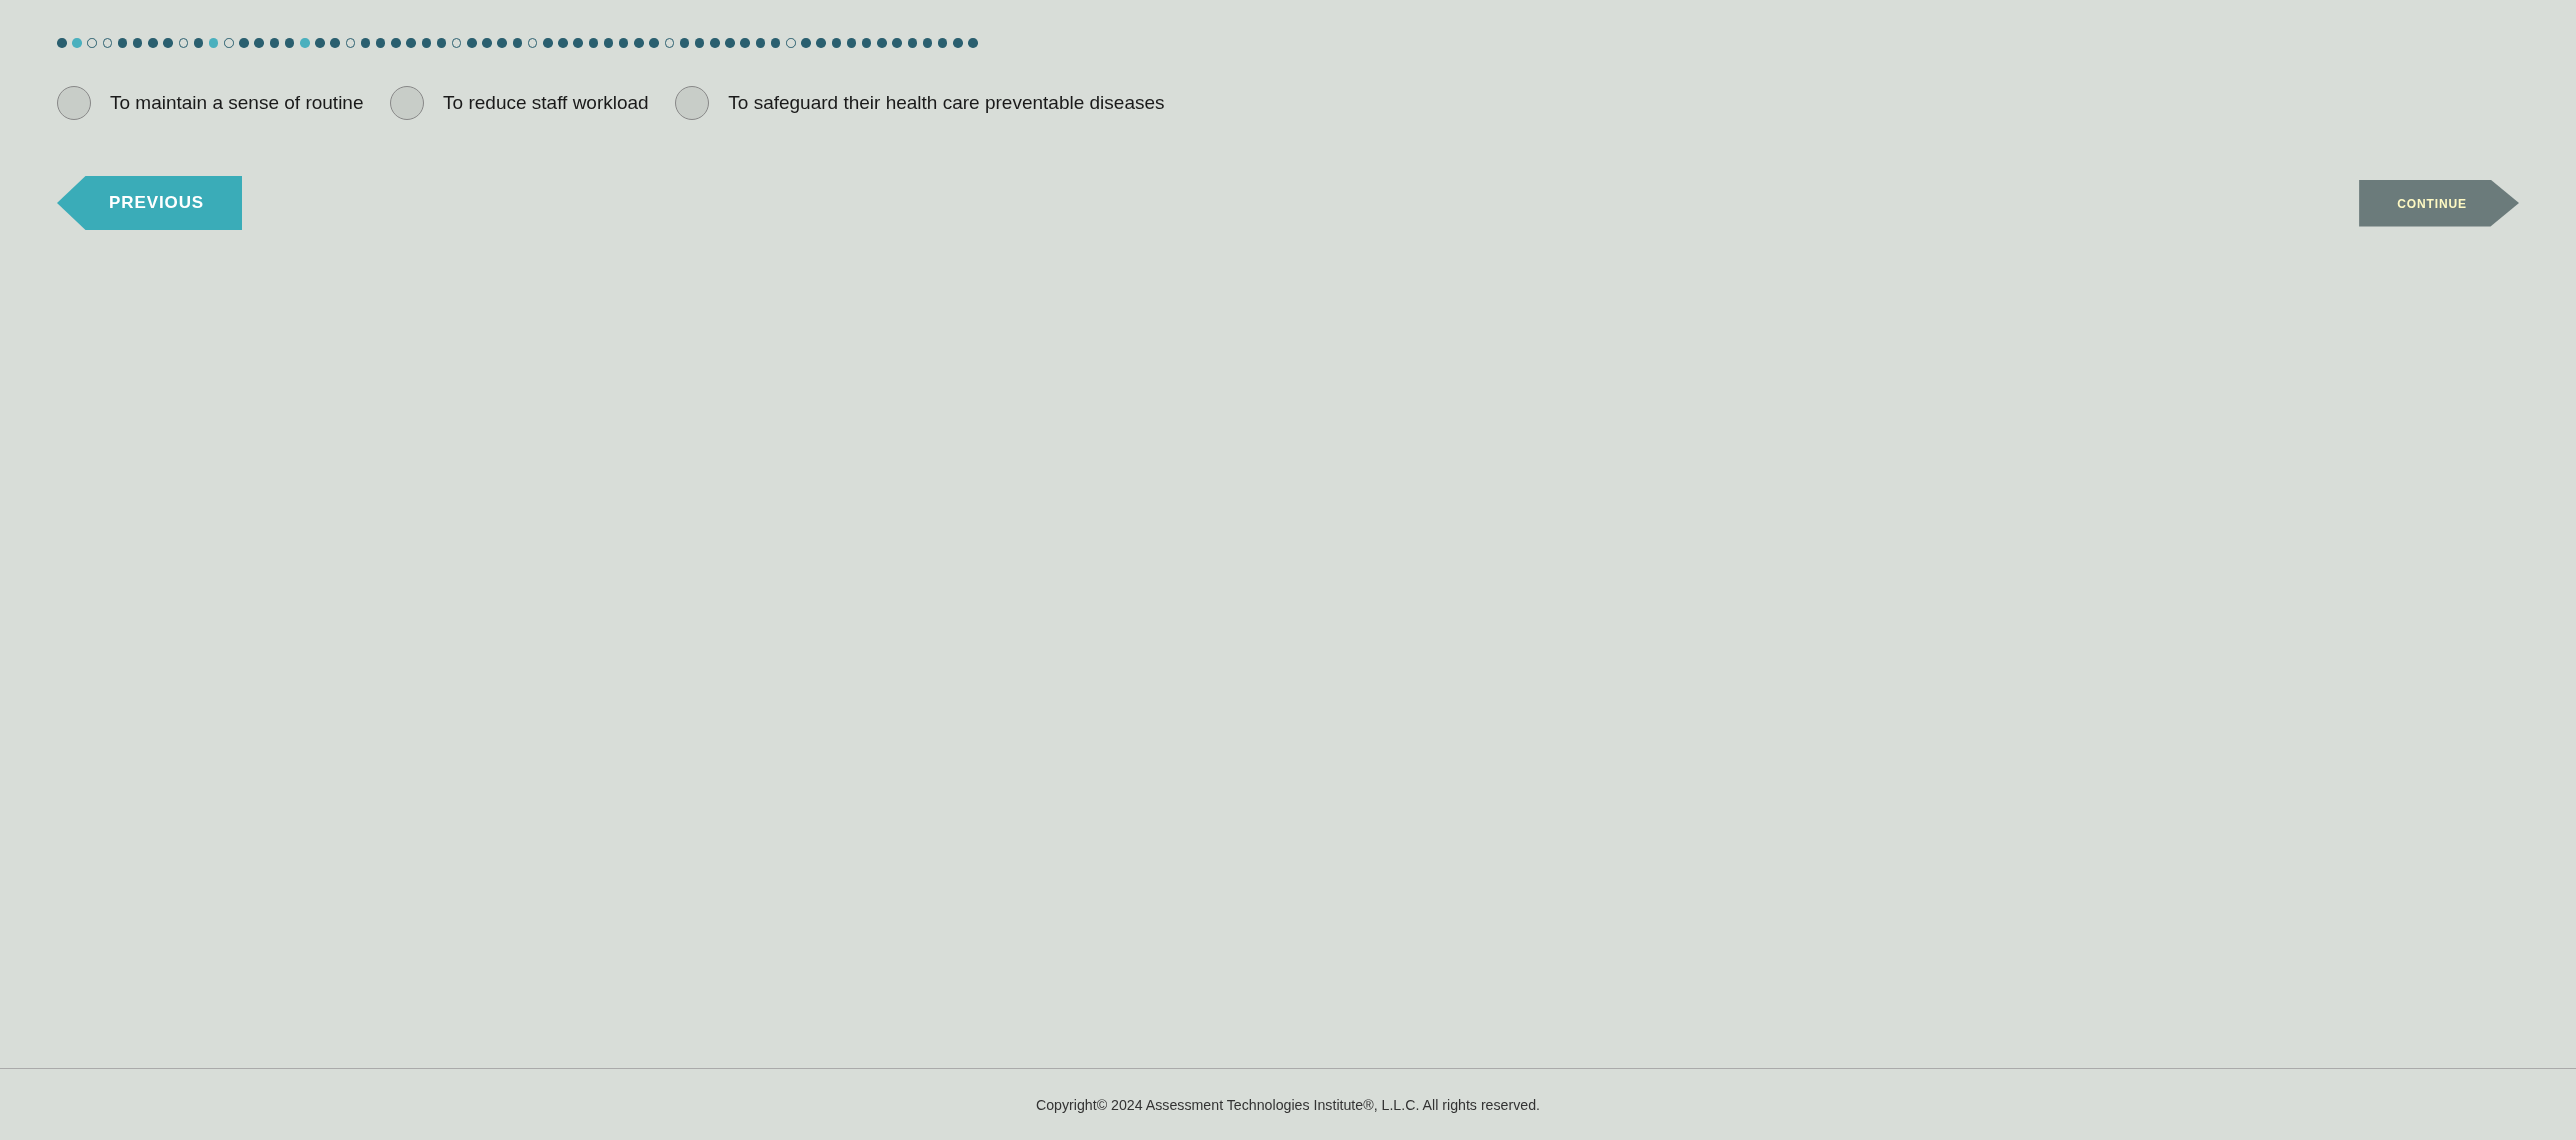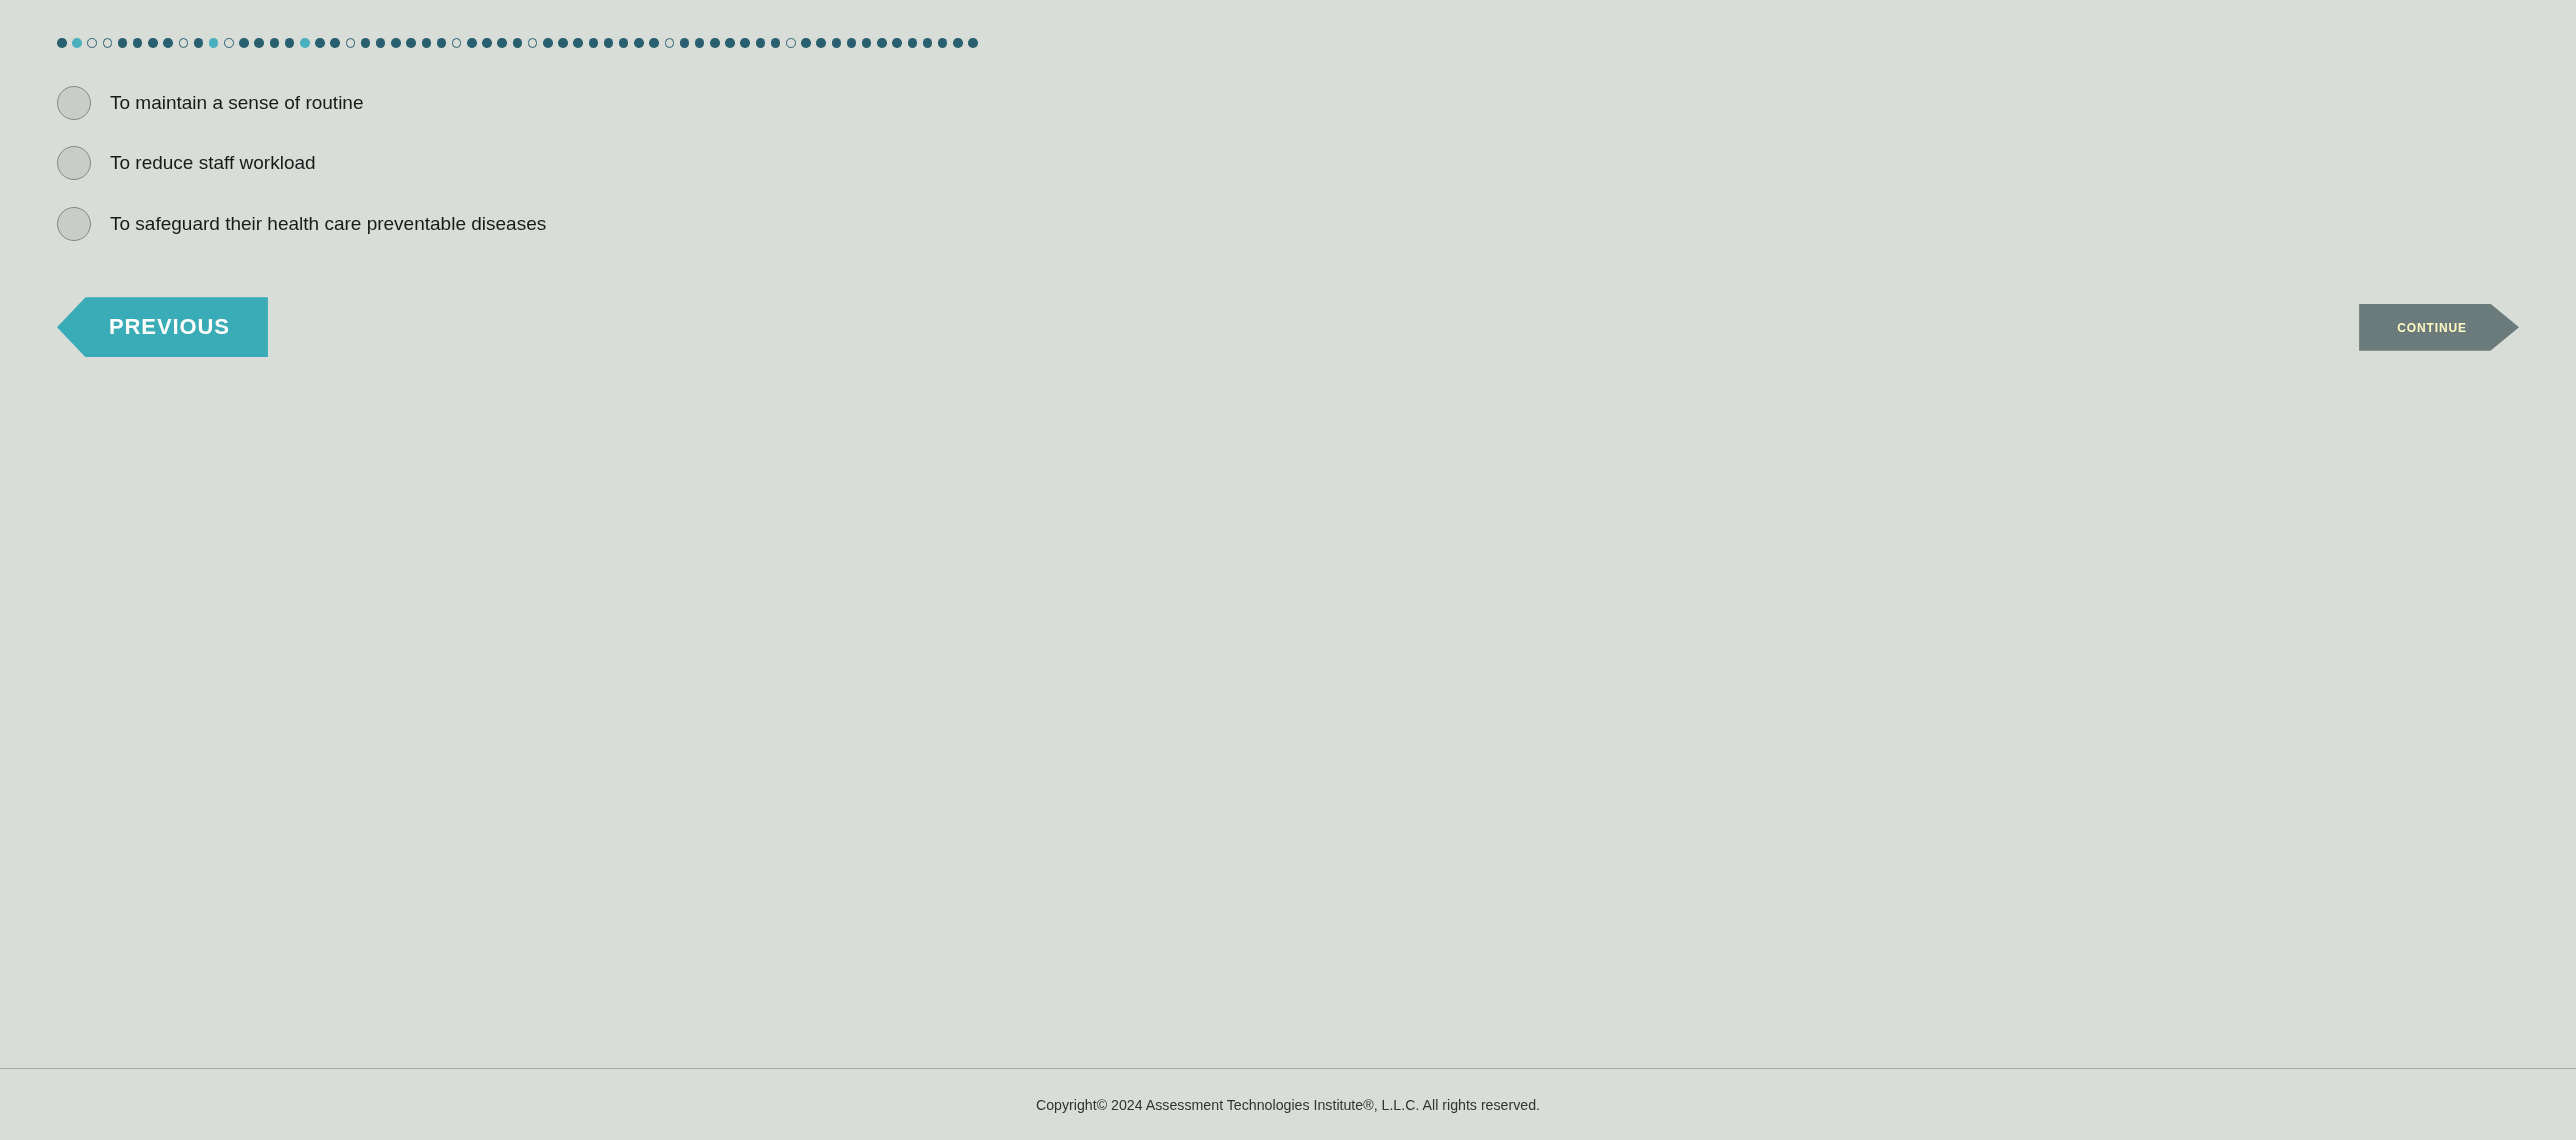--- a/index.html
+++ b/index.html
@@ -49,21 +49,21 @@
       background-color: #2a5f6f;
     }
 
     .dot-outline {
       background-color: transparent;
       border: 1.9px solid #2a5f6f;
     }
 
     .options-container {
       display: flex;
-      flex-direction: column;
+      flex-direction: row;
       gap: 26.6px;
       margin-bottom: 47px;
     }
 
     .option-item {
       display: flex;
       align-items: center;
       gap: 19px;
       cursor: pointer;
     }
@@ -92,21 +92,21 @@
       padding: 9.5px 0 28.5px 0;
     }
 
     .prev-btn {
       position: relative;
       display: inline-flex;
       align-items: center;
       background-color: #3aacb8;
       color: white;
       font-weight: bold;
-      font-size: 22px;
+      font-size: 17px;
       border: none;
       cursor: pointer;
       padding: 17px 38px 17px 52px;
       clip-path: polygon(28.5px 0%, 100% 0%, 100% 100%, 28.5px 100%, 0% 50%);
       letter-spacing: 0.9px;
     }
 
     .continue-btn {
       position: relative;
       display: inline-flex;

